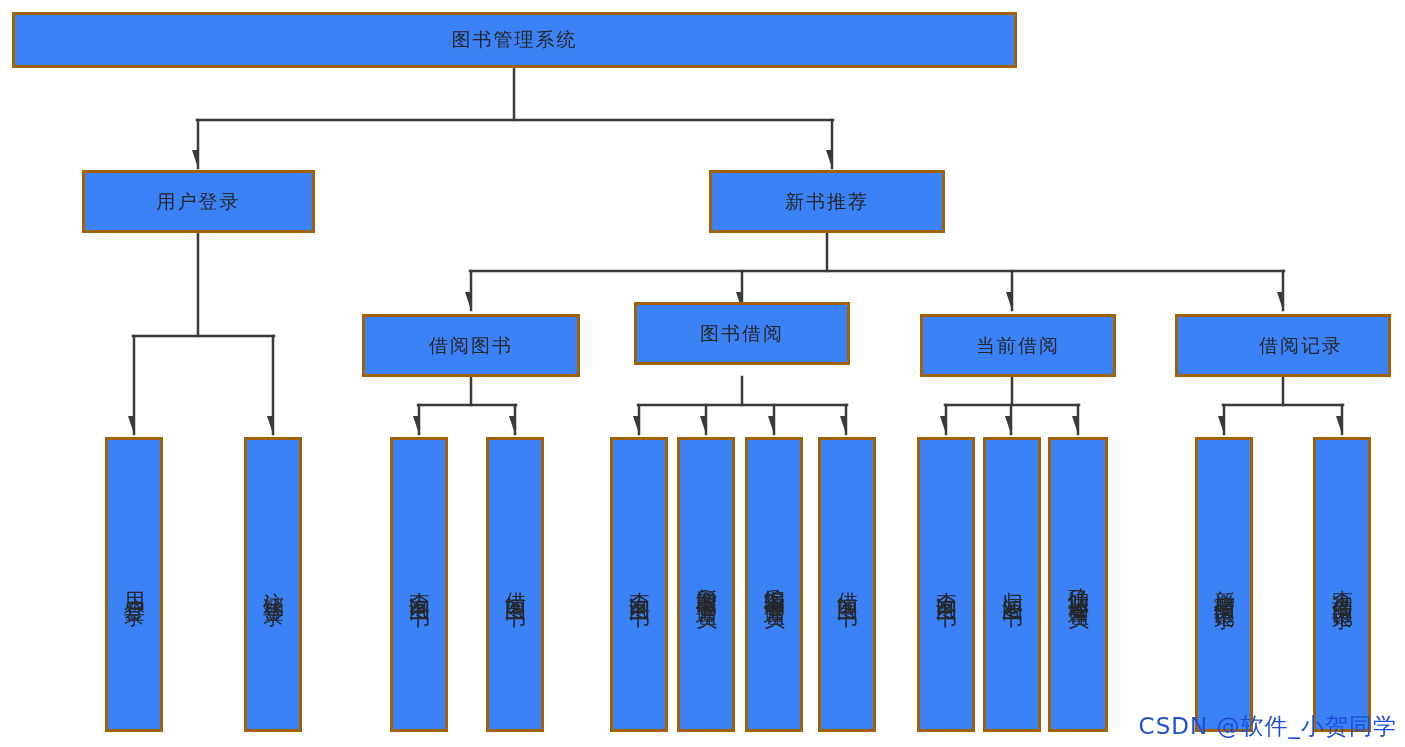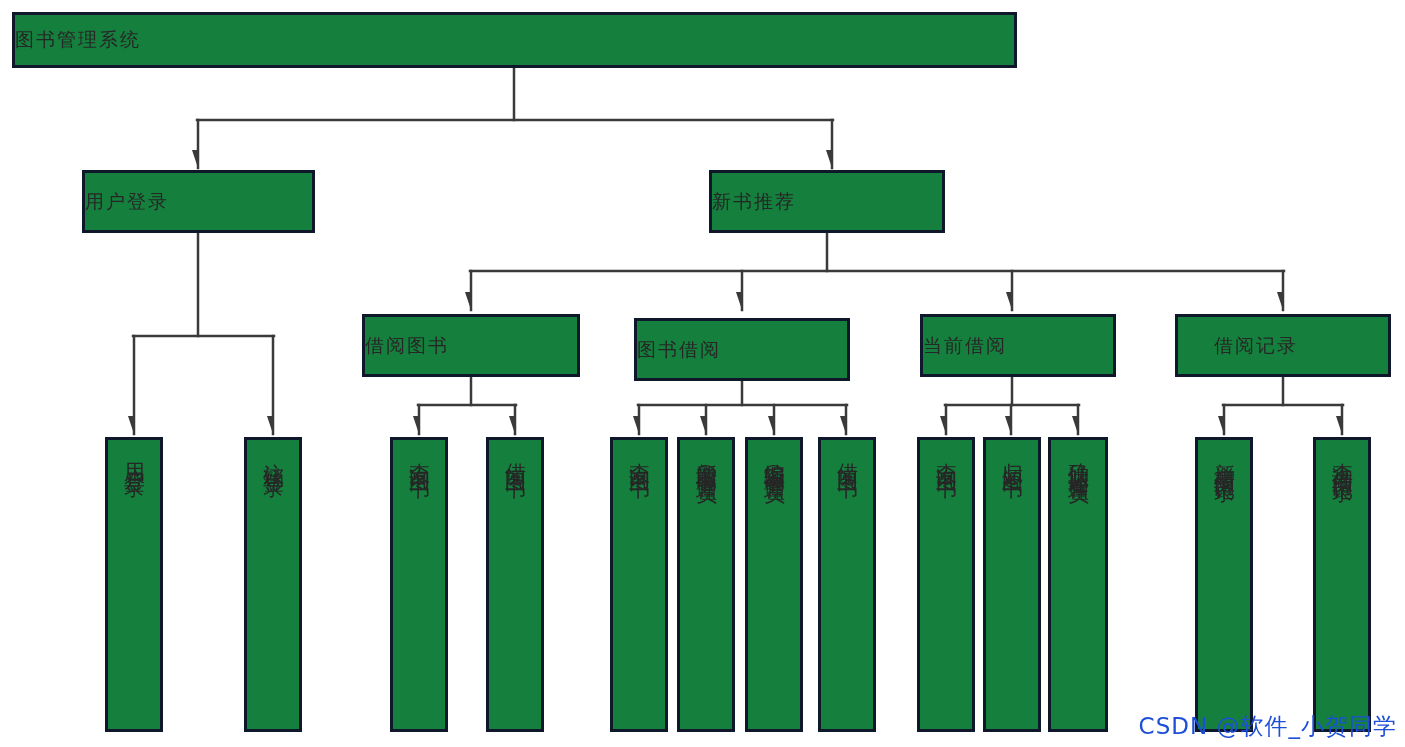--- a/index.html
+++ b/index.html
@@ -8,23 +8,23 @@
     width:1405px;height:747px;
     background:#ffffff;
     font-family:"DejaVu Sans","Liberation Sans",sans-serif;
     color:#262626;
     overflow:hidden;
   }
   .connectors{position:absolute;left:0;top:0;width:1405px;height:747px;}
   .node{
     position:absolute;
     box-sizing:border-box;
-    border:3px solid #0f172a;
-    background:#15803d;
-    display:flex;align-items:center;
+    border:3px solid #a16207;
+    background:#3b82f6;
+    display:flex;align-items:center;justify-content:center;
     text-align:center;
   }
   .hnode{
     height:63px;
     font-size:19px;
     letter-spacing:2px;
     font-weight:500;
   }
   .root{
     left:12px;top:12px;width:1005px;height:56px;
@@ -110,21 +110,21 @@
   <div class="node hnode" style="left:82px;top:170px;width:233px;">
     <span>用户登录</span>
   </div>
   <div class="node hnode" style="left:709px;top:170px;width:236px;">
     <span>新书推荐</span>
   </div>
 
   <div class="node hnode" style="left:362px;top:314px;width:218px;">
     <span>借阅图书</span>
   </div>
-  <div class="node hnode" style="left:634px;top:318px;width:216px;font-family:Liberation Serif, serif;">
+  <div class="node hnode" style="left:634px;top:302px;width:216px;font-family:Liberation Serif, serif;">
     <span>图书借阅</span>
   </div>
   <div class="node hnode" style="left:904px;top:314px;width:196px;margin-left:16px;">
     <span>当前借阅</span>
   </div>
   <div class="node hnode" style="left:1175px;top:314px;width:216px;padding-left:36px;">
     <span>借阅记录</span>
   </div>
 
   <div class="node leaf" style="left:105px;">用户登录</div>

